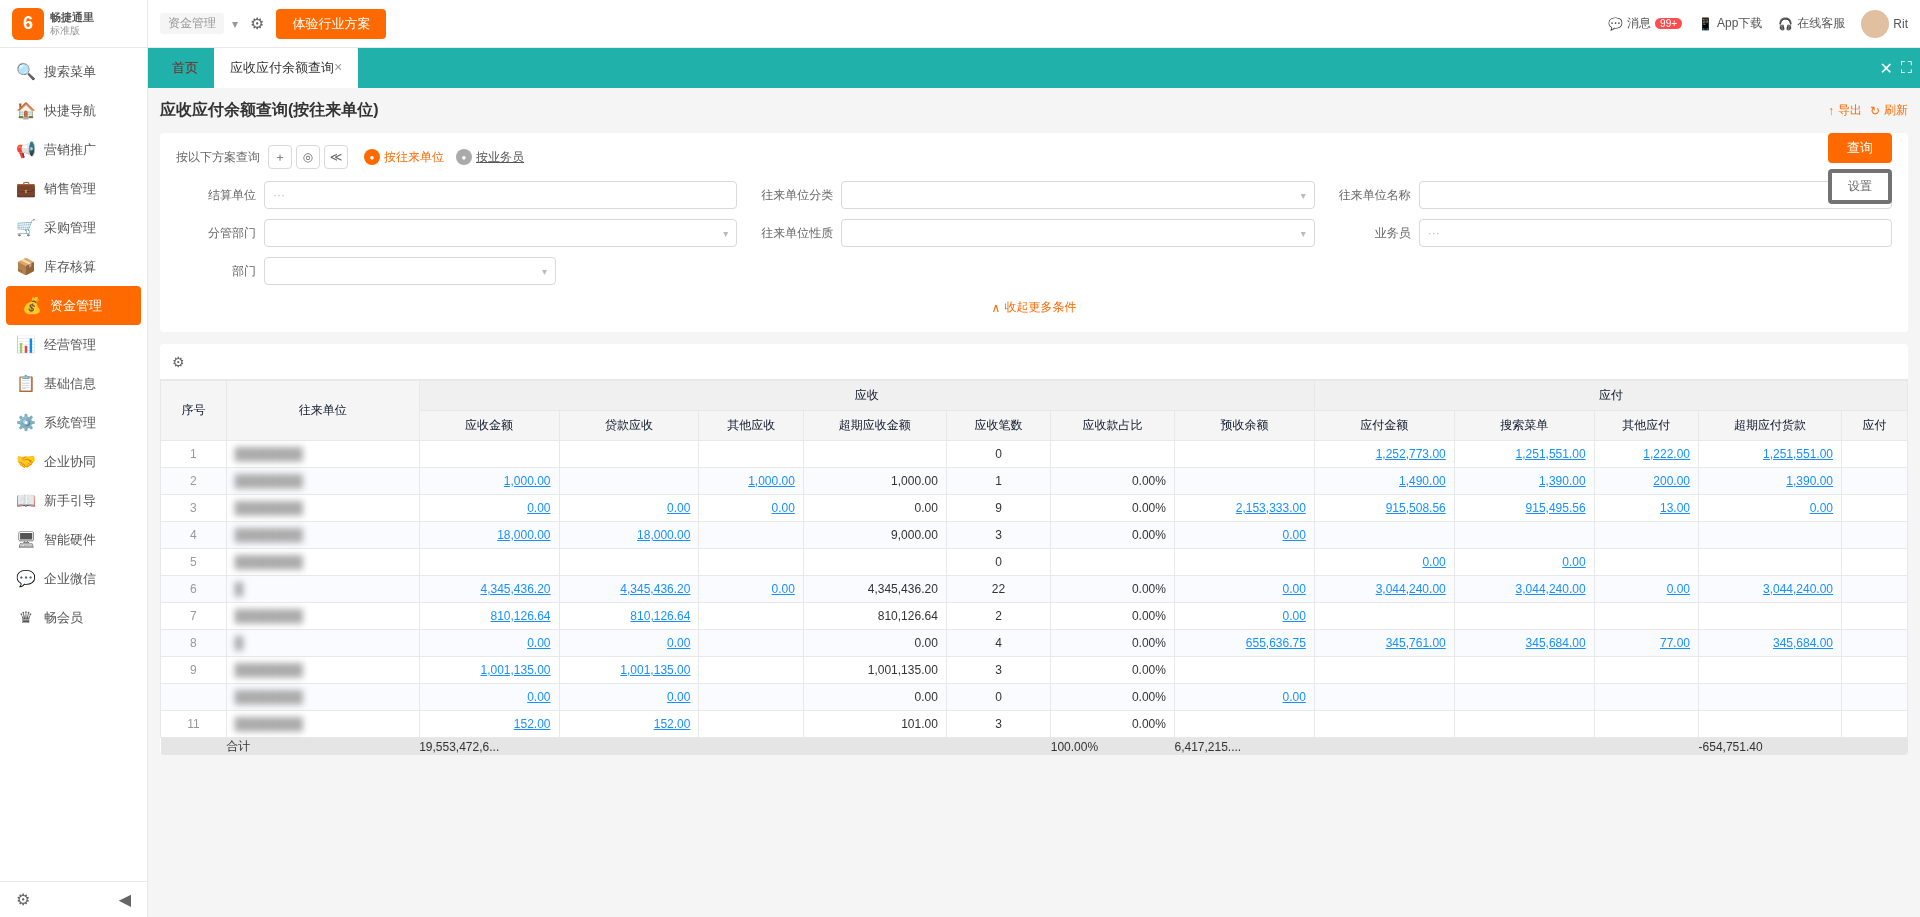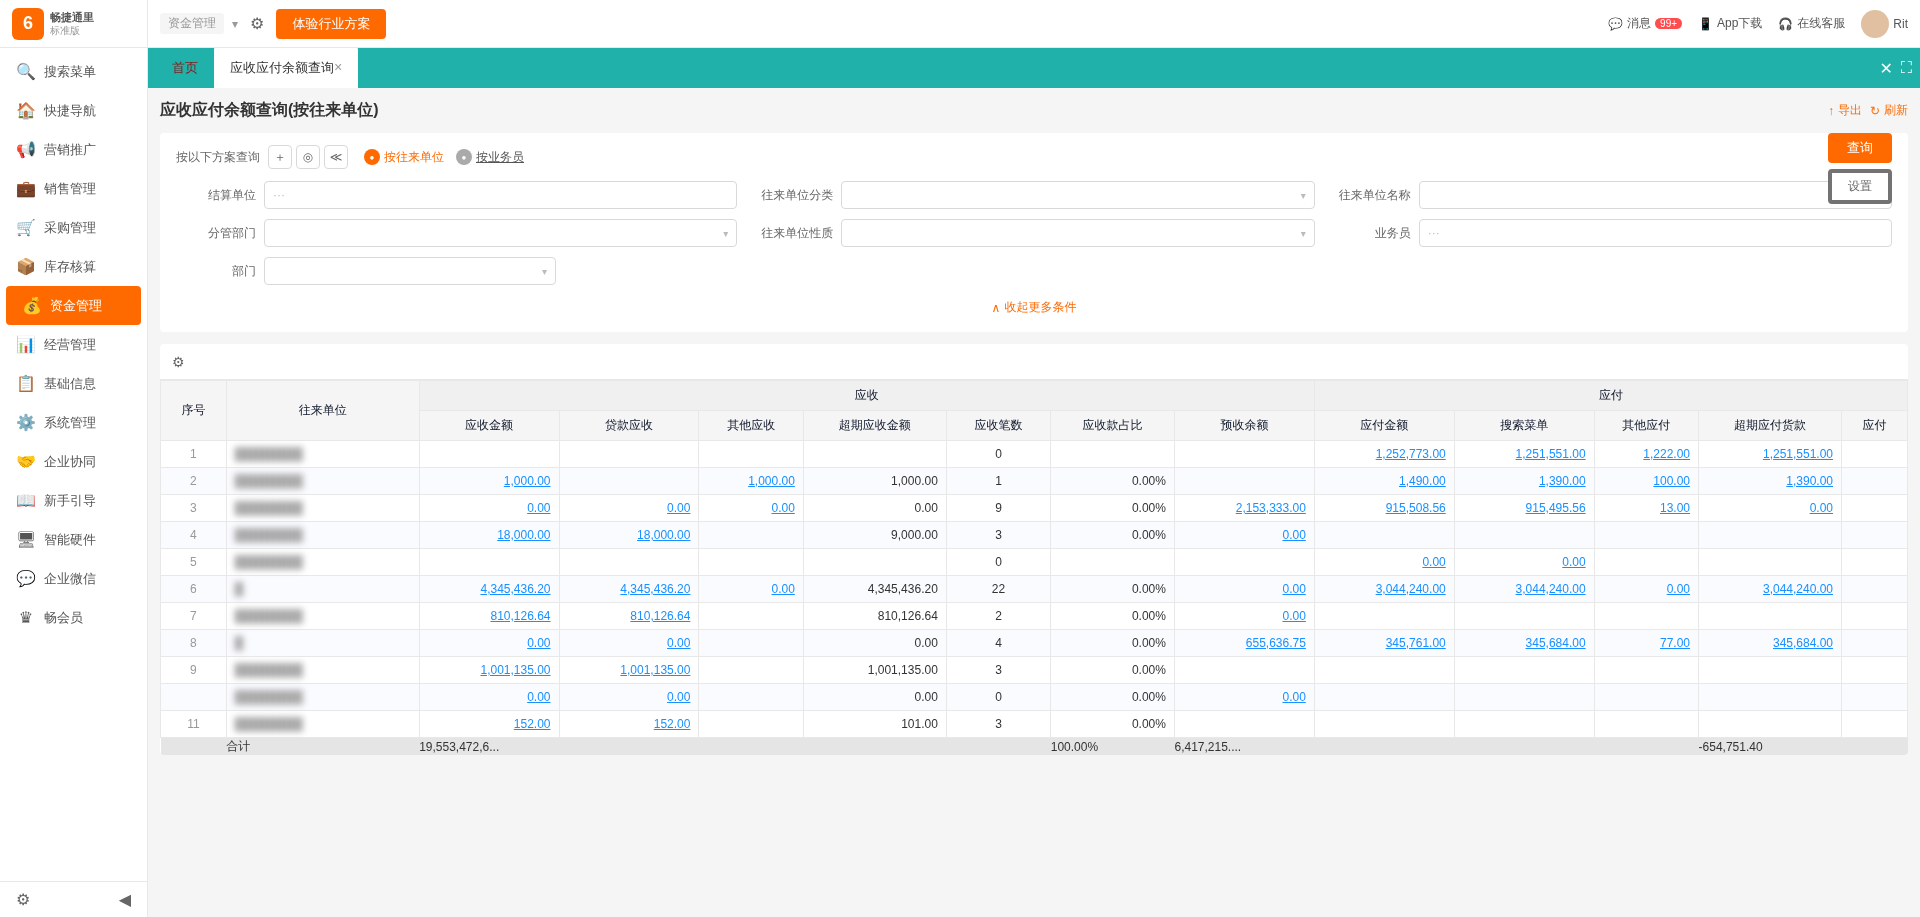--- a/index.html
+++ b/index.html
@@ -365,21 +365,21 @@
                 <td style="filter: blur(3px); text-align: left; color: rgb(170, 170, 170);">████████</td>
                 <td><span class="underline">1,000.00</span></td>
                 <td></td>
                 <td><span class="underline">1,000.00</span></td>
                 <td>1,000.00</td>
                 <td style="text-align: center;">1</td>
                 <td>0.00%</td>
                 <td></td>
                 <td><span class="underline">1,490.00</span></td>
                 <td><span class="underline">1,390.00</span></td>
-                <td><span class="underline">100.00</span></td>
+                <td><span class="underline">200.00</span></td>
                 <td><span class="underline">1,390.00</span></td>
                 <td></td>
               </tr>
               <tr>
                 <td>3</td>
                 <td style="filter: blur(3px); text-align: left; color: rgb(170, 170, 170);">████████</td>
                 <td><span class="underline">0.00</span></td>
                 <td><span class="underline">0.00</span></td>
                 <td><span class="underline">0.00</span></td>
                 <td>0.00</td>

